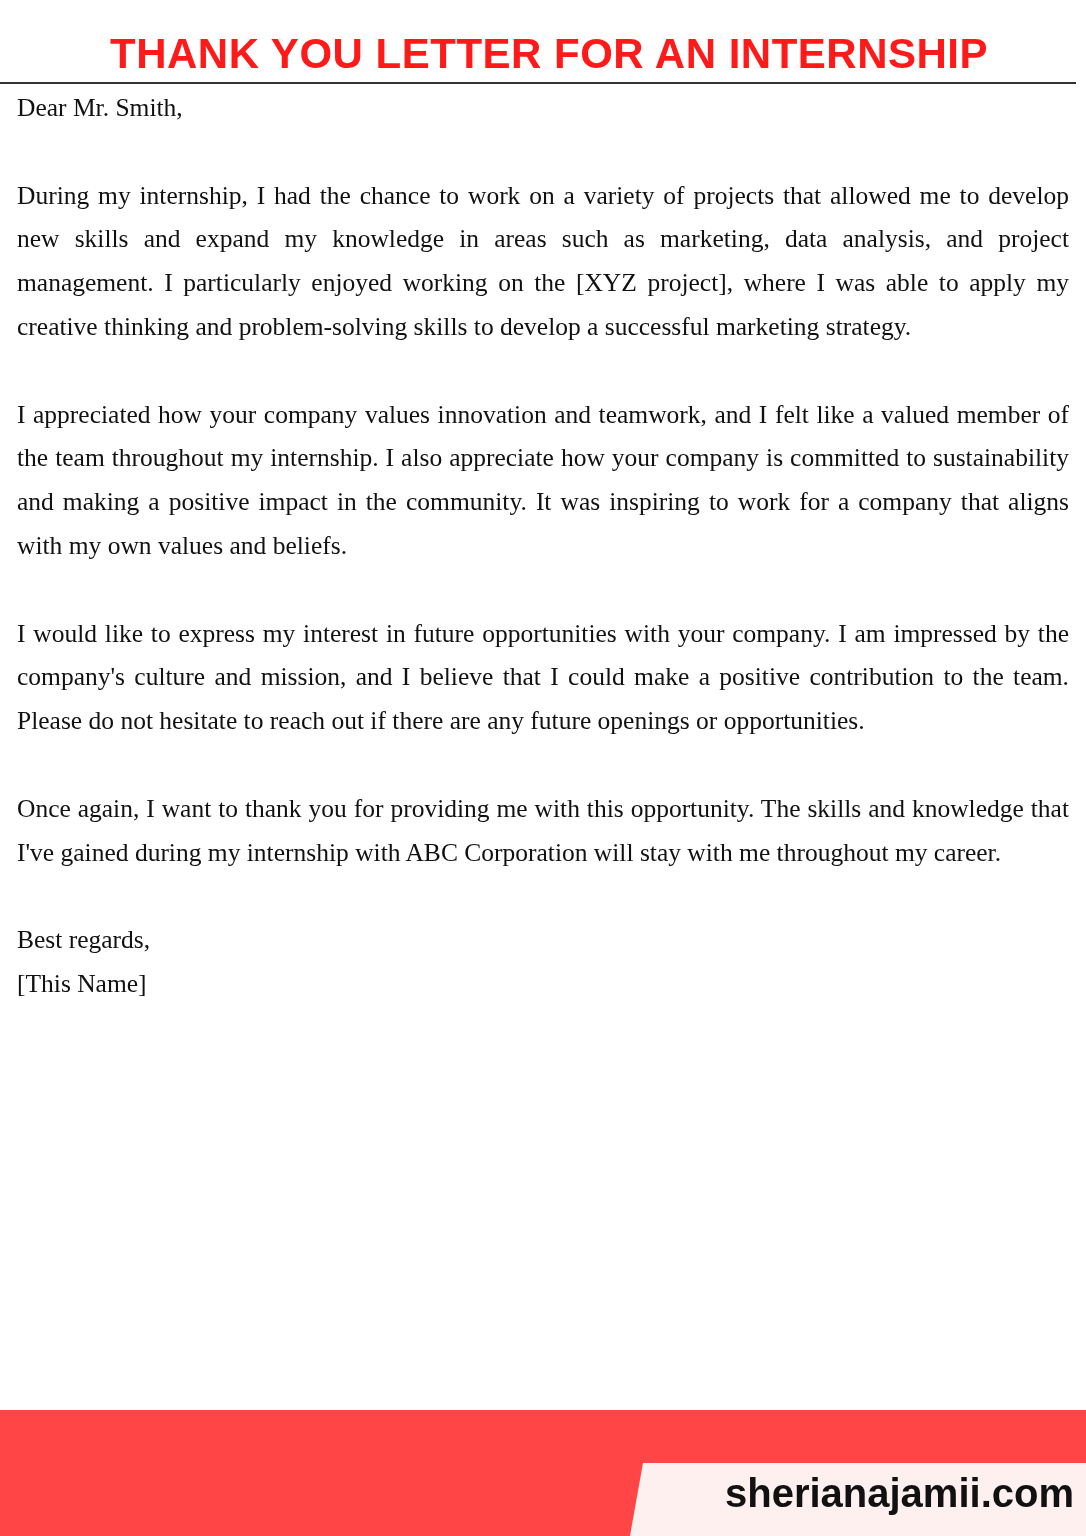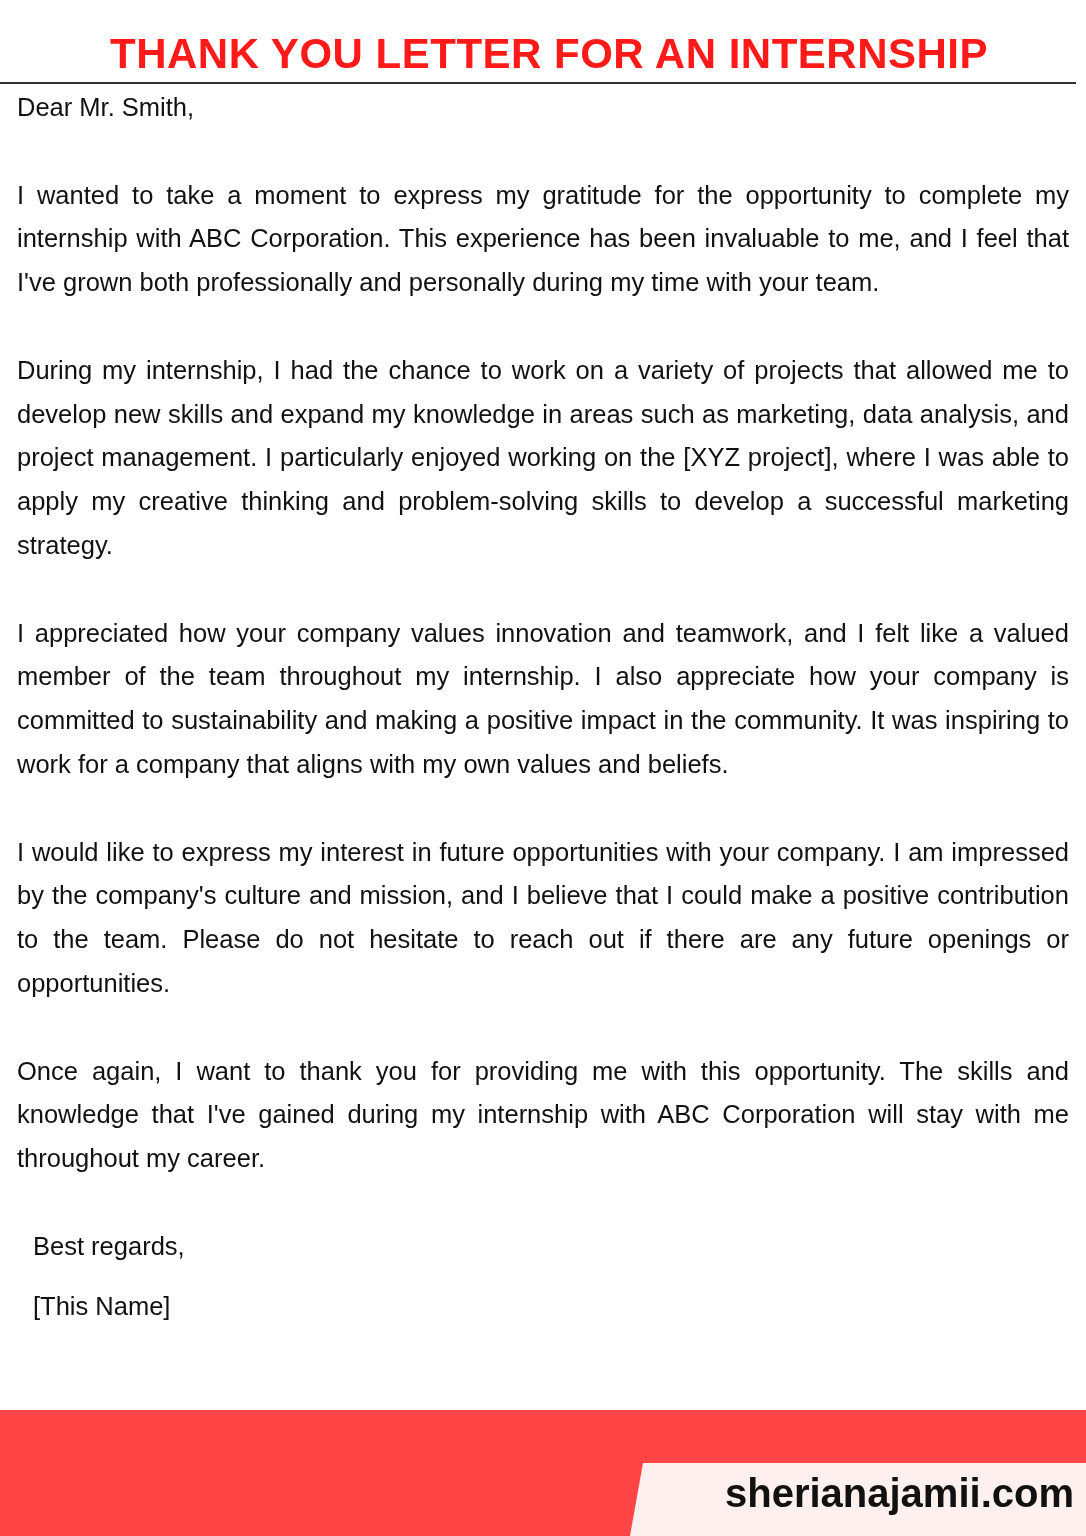--- a/index.html
+++ b/index.html
@@ -37,23 +37,24 @@
     width: 1052px;
     font-family: "Liberation Sans", sans-serif;
     font-size: 25.5px;
     line-height: 43.8px;
     color: #111;
   }
   .letter p {
     margin: 0 0 43.8px 0;
     text-align: justify;
     text-align-last: left;
+    font-family: Liberation Serif, serif;
   }
   .letter p.single { margin: 0 0 43.8px 0; }
-  .letter .sign { margin: 16px; }
+  .letter .sign { margin: 0; }
   .footer {
     position: absolute;
     left: 0; top: 1410px;
     width: 1086px;
     height: 126px;
   }
   .footer-bar {
     position: absolute; inset: 0;
   }
   .site-box {
@@ -76,21 +77,20 @@
   }
 </style>
 </head>
 <body>
 
 <h1 class="title" style="color: rgb(255, 26, 26);">THANK YOU LETTER FOR AN INTERNSHIP</h1>
 <div class="rule"></div>
 
 <div class="letter">
   <p class="single">Dear Mr. Smith,</p>
-  <p>I wanted to take a moment to express my gratitude for the opportunity to complete my internship with ABC Corporation. This experience has been invaluable to me, and I feel that I've grown both professionally and personally during my time with your team.</p>
   <p>During my internship, I had the chance to work on a variety of projects that allowed me to develop new skills and expand my knowledge in areas such as marketing, data analysis, and project management. I particularly enjoyed working on the [XYZ project], where I was able to apply my creative thinking and problem-solving skills to develop a successful marketing strategy.</p>
   <p>I appreciated how your company values innovation and teamwork, and I felt like a valued member of the team throughout my internship. I also appreciate how your company is committed to sustainability and making a positive impact in the community. It was inspiring to work for a company that aligns with my own values and beliefs.</p>
   <p>I would like to express my interest in future opportunities with your company. I am impressed by the company's culture and mission, and I believe that I could make a positive contribution to the team. Please do not hesitate to reach out if there are any future openings or opportunities.</p>
   <p>Once again, I want to thank you for providing me with this opportunity. The skills and knowledge that I've gained during my internship with ABC Corporation will stay with me throughout my career.</p>
   <p class="sign">Best regards,</p>
   <p class="sign">[This Name]</p>
 </div>
 
 <div class="footer">
   <div class="footer-bar" style="background: rgb(255, 69, 69);"></div>

